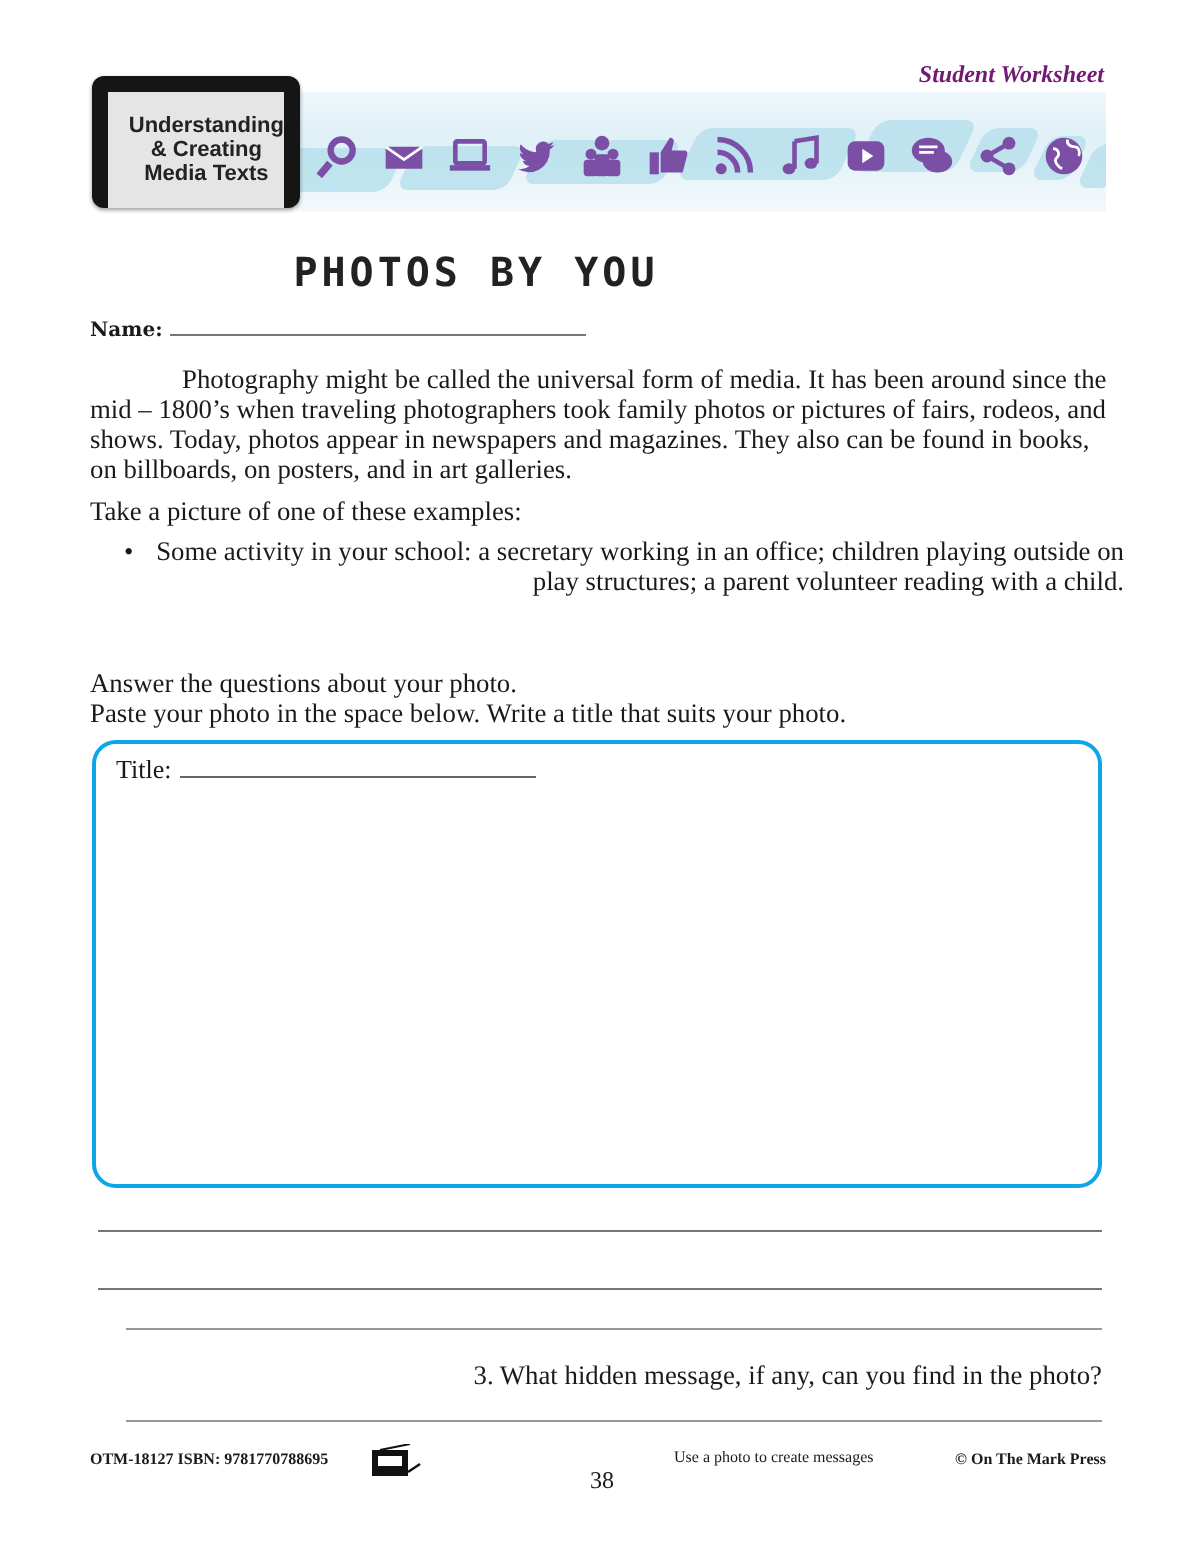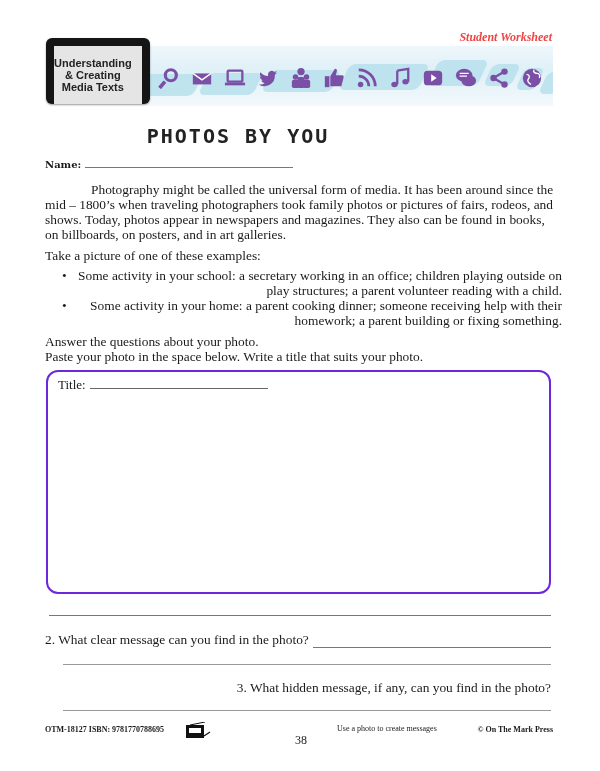--- a/index.html
+++ b/index.html
@@ -1,52 +1,52 @@
 <!DOCTYPE html>
 <html><head>
 <meta charset="utf-8">
 <style>
   html, body { margin: 0; padding: 0; background: #ffffff; }
   body { width: 600px; height: 771px; position: relative; overflow: hidden;
          font-family: "DejaVu Serif", "Liberation Serif", serif; color: #1a1a1a; }
 
   .header-label { position: absolute; right: 48px; top: 30px; font-family: "Liberation Serif", serif;
-                  font-style: italic; font-weight: bold; font-size: 12px; color: #ef4444; }
+                  font-style: italic; font-weight: bold; font-size: 12px; color: #701a75; }
 
   .banner { position: absolute; left: 148px; top: 46px; width: 405px; height: 60px;
             background: linear-gradient(180deg, #eef7fb 0%, #dff0f7 40%, #f3f9fc 100%); overflow: hidden; }
   .banner .stripe { position: absolute; height: 22px; top: 24px; background: #b9e0ec; border-radius: 6px;
                     transform: skewX(-25deg); opacity: 0.85; }
   .icons { position: absolute; left: 0; top: 18px; width: 405px; height: 28px; display: flex;
            justify-content: space-around; align-items: center; padding: 0 4px; box-sizing: border-box; }
   .icons span { width: 22px; height: 22px; display: flex; align-items: center; justify-content: center; }
   .icons svg { width: 22px; height: 22px; fill: #7b4fa6; }
 
   .tablet { position: absolute; left: 46px; top: 38px; width: 104px; height: 66px; background: #151515;
             border-radius: 6px; box-shadow: 0 1px 2px rgba(0,0,0,0.4); }
   .tablet .screen { position: absolute; left: 8px; top: 8px; right: 8px; bottom: 0; background: #e5e5e5;
-                    display: flex; align-items: center; justify-content: flex-start; text-align: center;
+                    display: flex; align-items: center; justify-content: flex-end; text-align: center;
                     font-family: "Liberation Sans", sans-serif; font-weight: bold; font-size: 11px; line-height: 12px; color: #222; }
 
   .title { position: absolute; left: 0; width: 476px; top: 124px; text-align: center;
            font-family: "DejaVu Sans Mono", monospace; font-size: 20px; letter-spacing: 2px; color: #222; font-weight: bold; }
 
   .name-row { position: absolute; left: 45px; top: 158px; font-size: 10px; font-weight: bold; }
   .name-row .line { display: inline-block; width: 208px; border-bottom: 1px solid #777; margin-left: 4px; height: 9px; }
 
   .para { position: absolute; left: 45px; width: 515px; font-family: "Liberation Serif", serif; font-size: 13.4px; line-height: 15px; }
   .intro { top: 182px; text-indent: 46px; }
   .take { top: 248px; }
   .bullets { position: absolute; left: 62px; width: 500px; top: 268px; margin: 0; padding: 0; list-style: none;
              font-family: "Liberation Serif", serif; font-size: 13.4px; line-height: 15px; text-align: right; }
   .bullets li { position: relative; padding-left: 10px; margin-bottom: 0; }
   .bullets li::before { content: "\2022"; position: absolute; left: 0; top: 0; }
   .paste { top: 334px; }
 
-  .photo-box { position: absolute; left: 46px; top: 370px; width: 505px; height: 224px; border: 2px solid #6d28d9;
+  .photo-box { position: absolute; left: 46px; top: 370px; width: 505px; height: 224px; border: 2px solid #0ea5e9;
                border-radius: 12px; box-sizing: border-box; }
   .photo-box .title-field { position: absolute; left: 10px; top: 5px; font-family: "Liberation Serif", serif; font-size: 13px; }
   .photo-box .title-field .line { display: inline-block; width: 178px; border-bottom: 1px solid #666; height: 11px; margin-left: 4px; }
 
   .q { position: absolute; left: 45px; width: 506px; font-family: "Liberation Serif", serif; font-size: 13.4px;
        display: flex; align-items: flex-end; }
   .q .label { white-space: nowrap; }
   .q .fill { flex: 1; border-bottom: 1px solid #777; margin-left: 4px; height: 12px; }
   .extra-line { position: absolute; left: 63px; width: 488px; height: 0; border-bottom: 1px solid #999; }
 
@@ -172,40 +172,38 @@
 <div class="name-row">
   <span>Name:</span><span class="line"></span>
 </div>
 
 <div class="para intro">Photography might be called the universal form of media.  It has been around since the mid – 1800’s when traveling photographers took family photos or pictures of fairs, rodeos, and shows.  Today, photos appear in newspapers and magazines.  They also can be found in books, on billboards, on posters, and in art galleries.</div>
 
 <div class="para take">Take a picture of one of these examples:</div>
 
 <ul class="bullets">
   <li>Some activity in your school: a secretary working in an office; children playing outside on play structures; a parent volunteer reading with a child.</li>
-  <li>Some activity in your home:  a parent cooking dinner; someone receiving help with their homework; a parent building or fixing something.</li>
 </ul>
 
 <div class="para paste">
   <div>Answer the questions about your photo.</div>
   <div>Paste your photo in the space below.  Write a title that suits your photo.</div>
 </div>
 
 <div class="photo-box">
   <div class="title-field">
     <span>Title:</span><span class="line"></span>
   </div>
 </div>
 
 <div class="q" style="top:603px;">
   <span class="fill"></span>
 </div>
 
 <div class="q" style="top:632px;">
-  <span class="label"><span>2.</span> <span>What clear message can you find in the photo?</span></span>
   <span class="fill"></span>
 </div>
 <div class="extra-line" style="top:664px;"></div>
 
 <div class="q" style="top:680px;flex-direction:column;">
   <span class="label"><span>3.</span> <span>What hidden message, if any, can you find in the photo?</span></span>
   <span class="fill"></span>
 </div>
 <div class="extra-line" style="top:710px;"></div>
 

